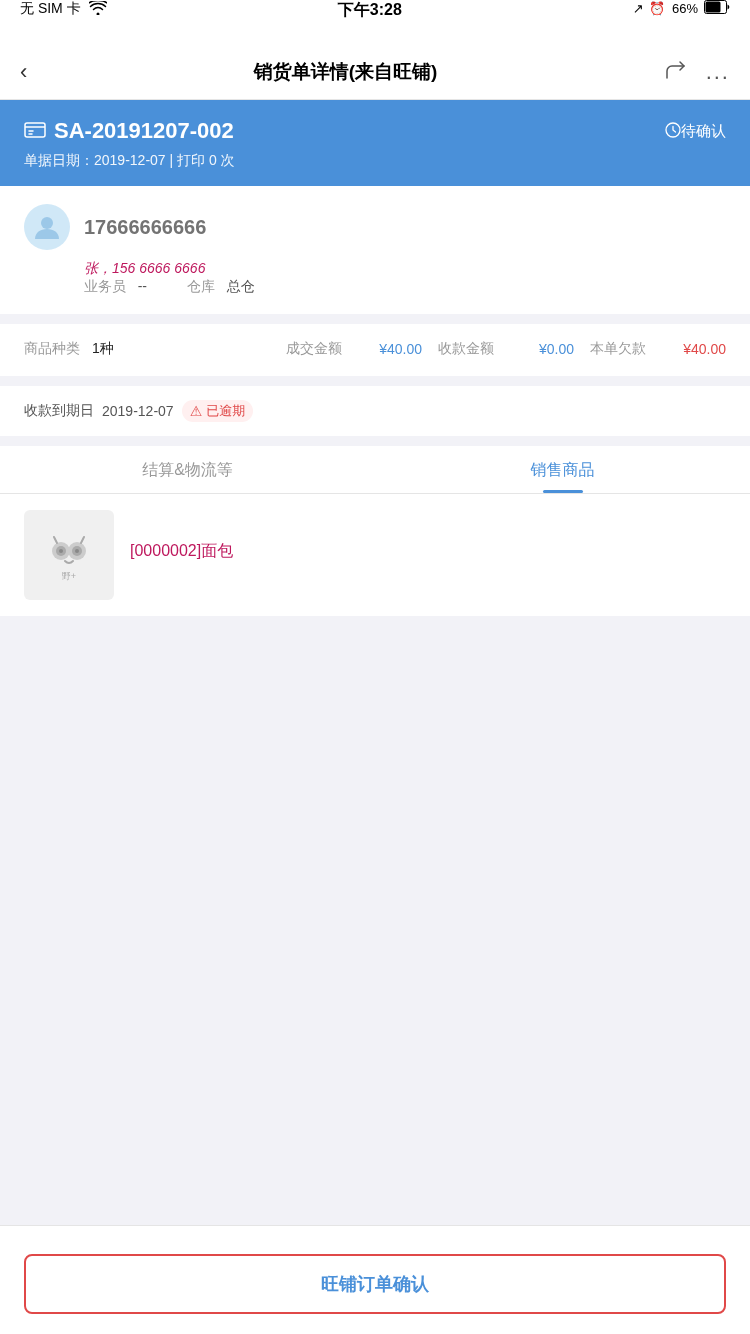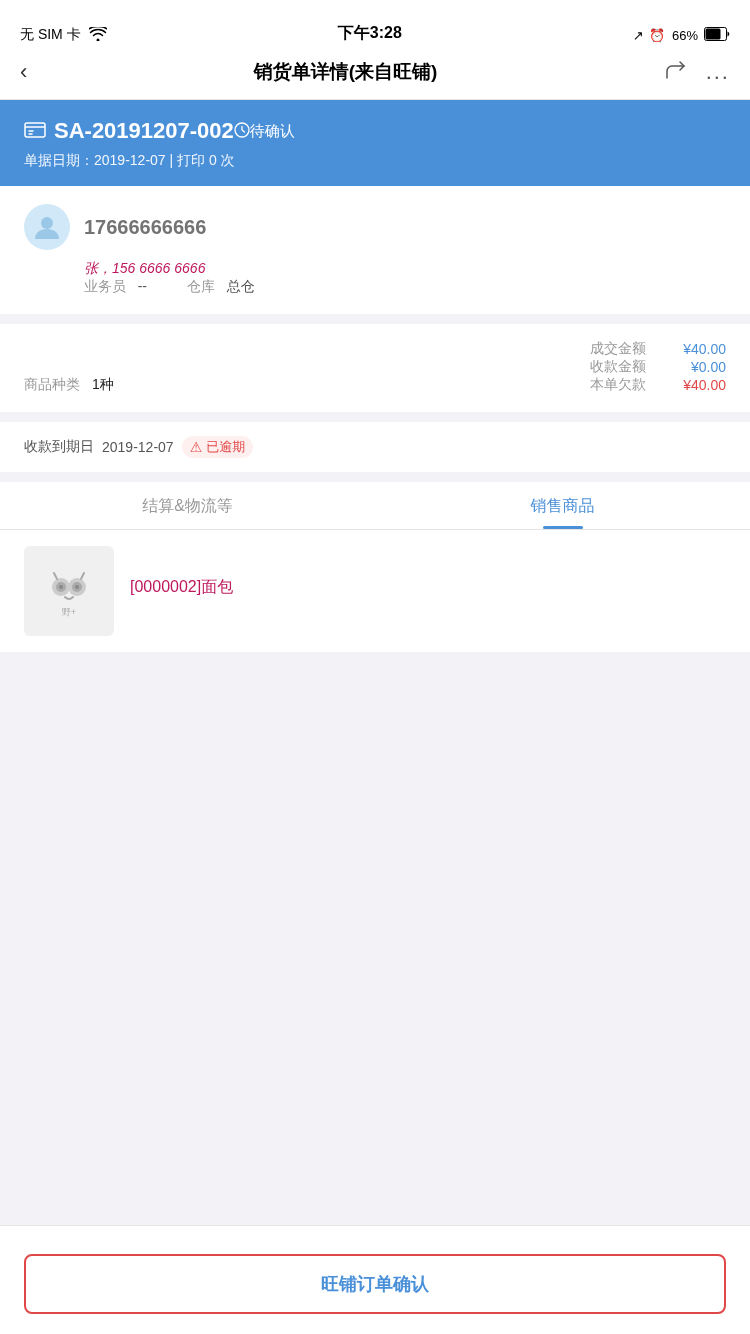--- a/index.html
+++ b/index.html
@@ -12,21 +12,21 @@
       position: relative;
       overflow-x: hidden;
     }
 
     
     .status-bar {
       width: 750px;
       height: 44px;
       background: #fff;
       display: flex;
-      align-items: flex-end;
+      align-items: flex-start;
       justify-content: space-between;
       padding: 0 20px;
       font-size: 14px;
       color: #000;
     }
     .status-left { display: flex; align-items: center; gap: 8px; font-size: 14px; }
     .status-center { font-size: 16px; font-weight: 600; }
     .status-right { display: flex; align-items: center; gap: 6px; font-size: 13px; }
 
     
@@ -50,21 +50,21 @@
 
     
     .header-card {
       background: #4A90D9;
       padding: 18px 24px 16px;
       margin-bottom: 0;
     }
     .header-card-top {
       display: flex;
       align-items: center;
-      justify-content: flex-start;
+      justify-content: space-between;
       margin-bottom: 8px;
     }
     .order-id {
       font-size: 22px;
       font-weight: 700;
       color: #fff;
       display: flex;
       align-items: center;
       gap: 8px;
     }
@@ -136,21 +136,21 @@
     }
     .amounts-row {
       display: flex;
       justify-content: space-between;
       align-items: flex-end;
     }
     .left-col { font-size: 14px; color: #555; }
     .product-type { display: flex; gap: 12px; align-items: center; }
     .type-label { color: #999; font-size: 14px; }
     .type-value { color: #222; font-size: 14px; }
-    .right-col { display: flex; flex-direction: column; align-items: flex-end; gap: 0; }
+    .right-col { display: flex; flex-direction: row; align-items: flex-end; gap: 16px; }
     .amount-item { display: flex; align-items: center; gap: 10px; font-size: 14px; }
     .amount-label { color: #999; }
     .amount-value { min-width: 70px; text-align: right; }
     .amount-blue { color: #4A90D9; }
     .amount-red { color: #e04848; }
 
     
     .due-section {
       background: #fff;
       padding: 14px 24px;

